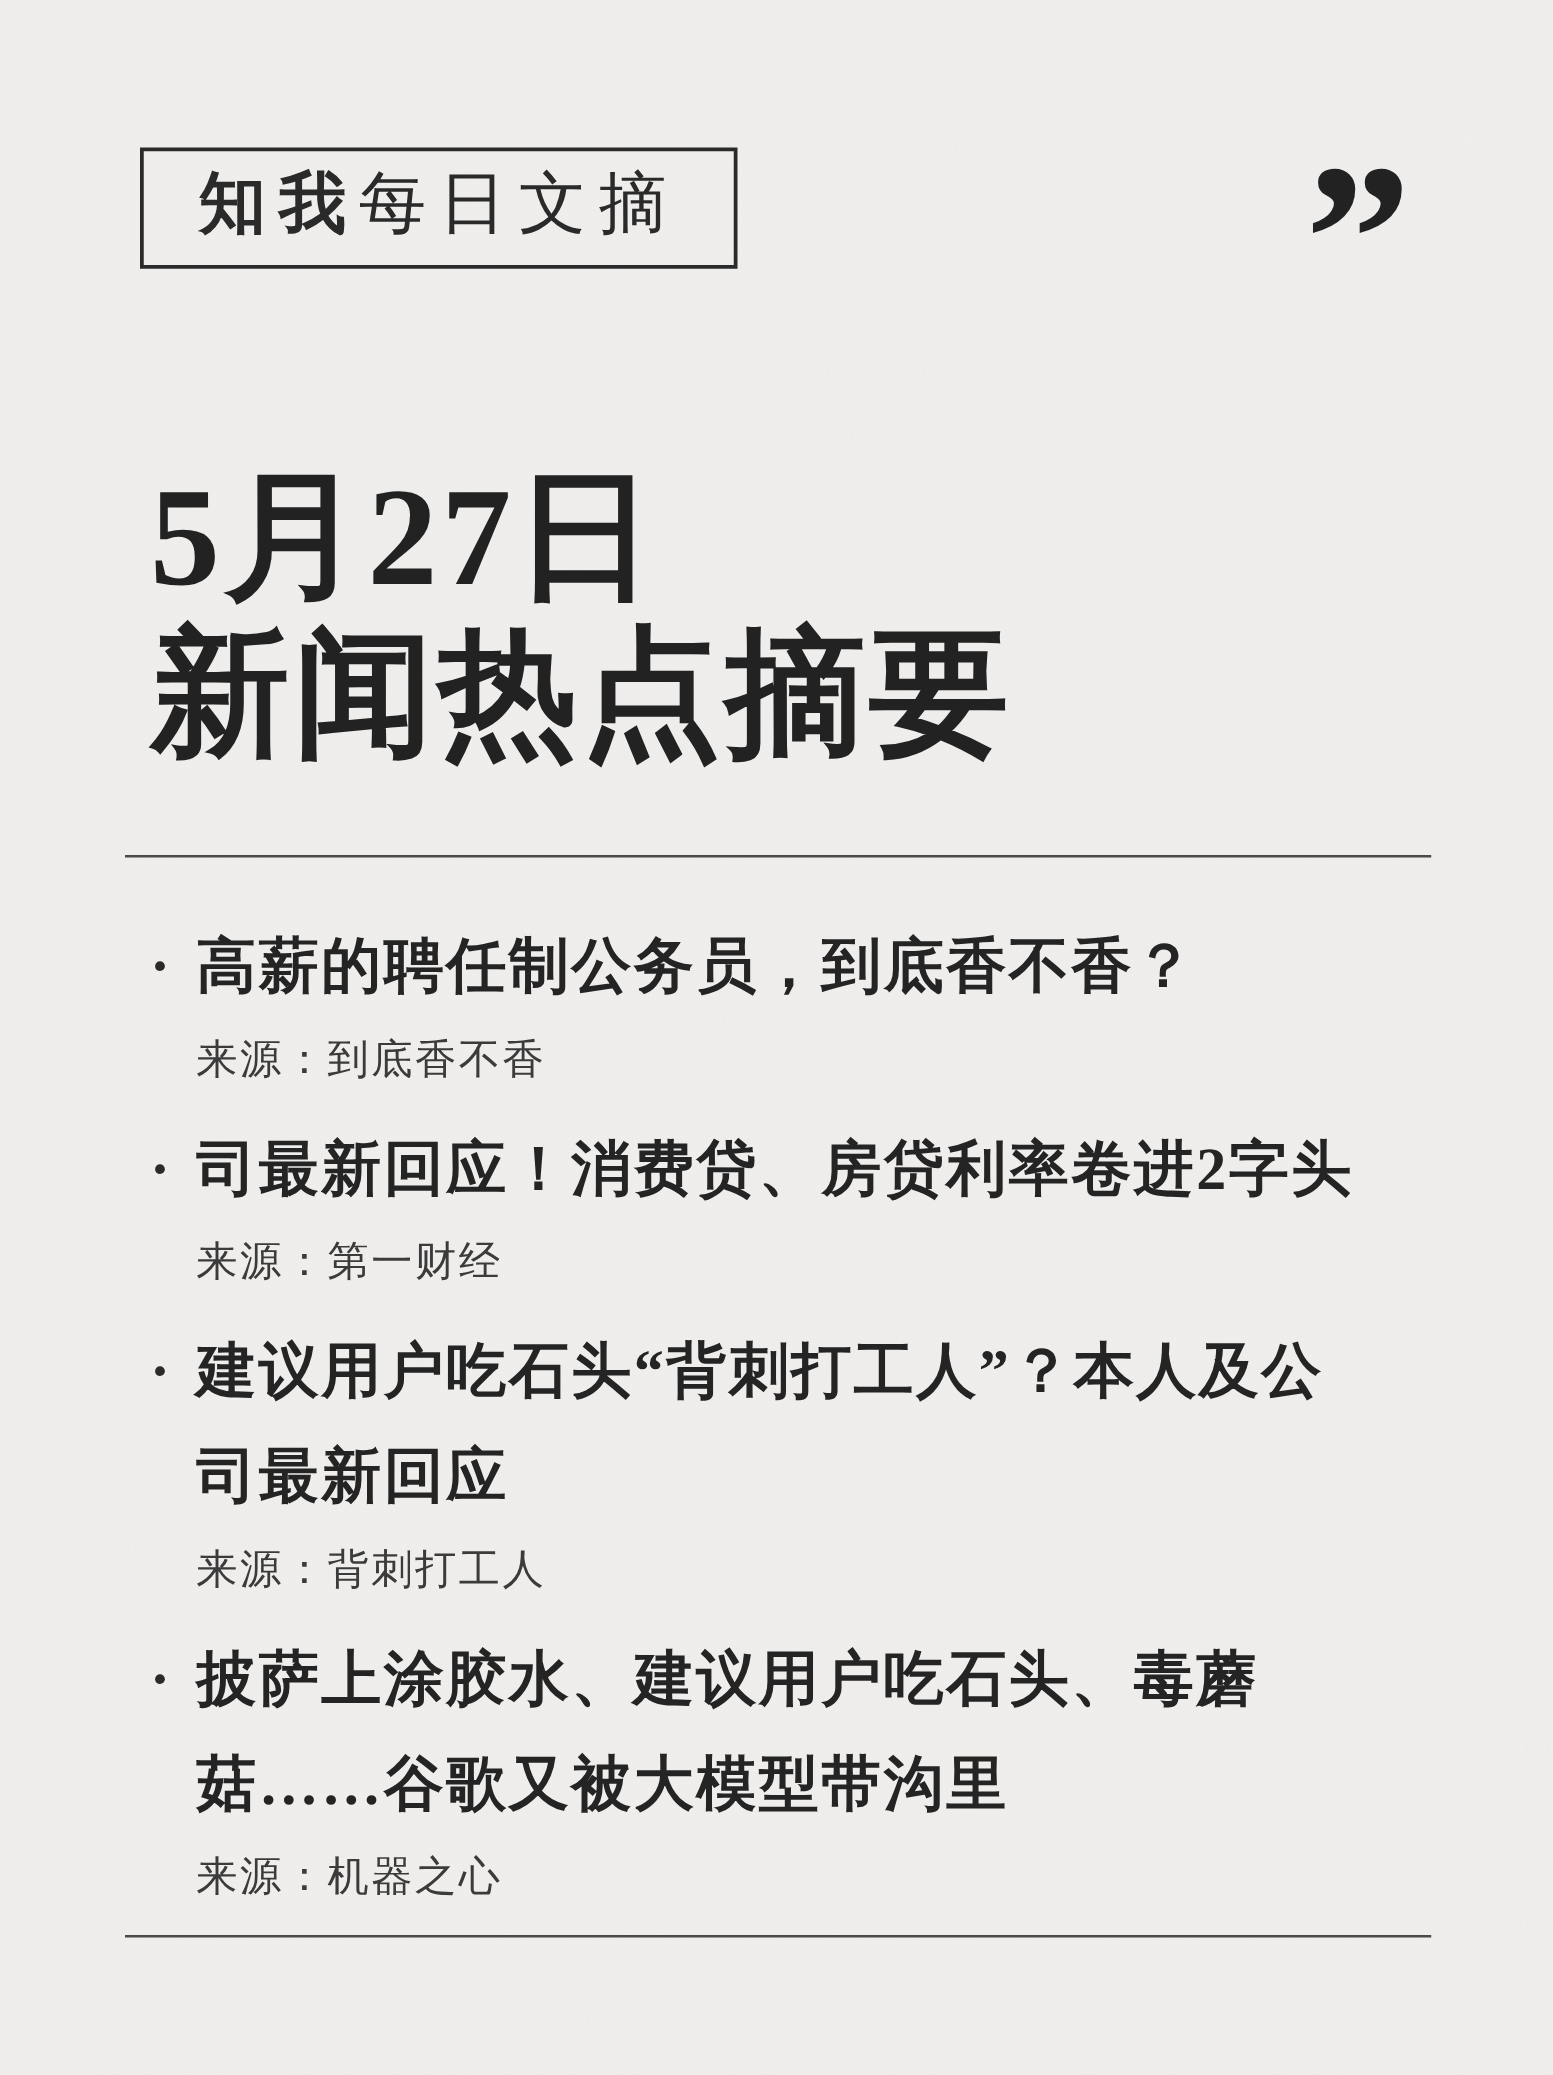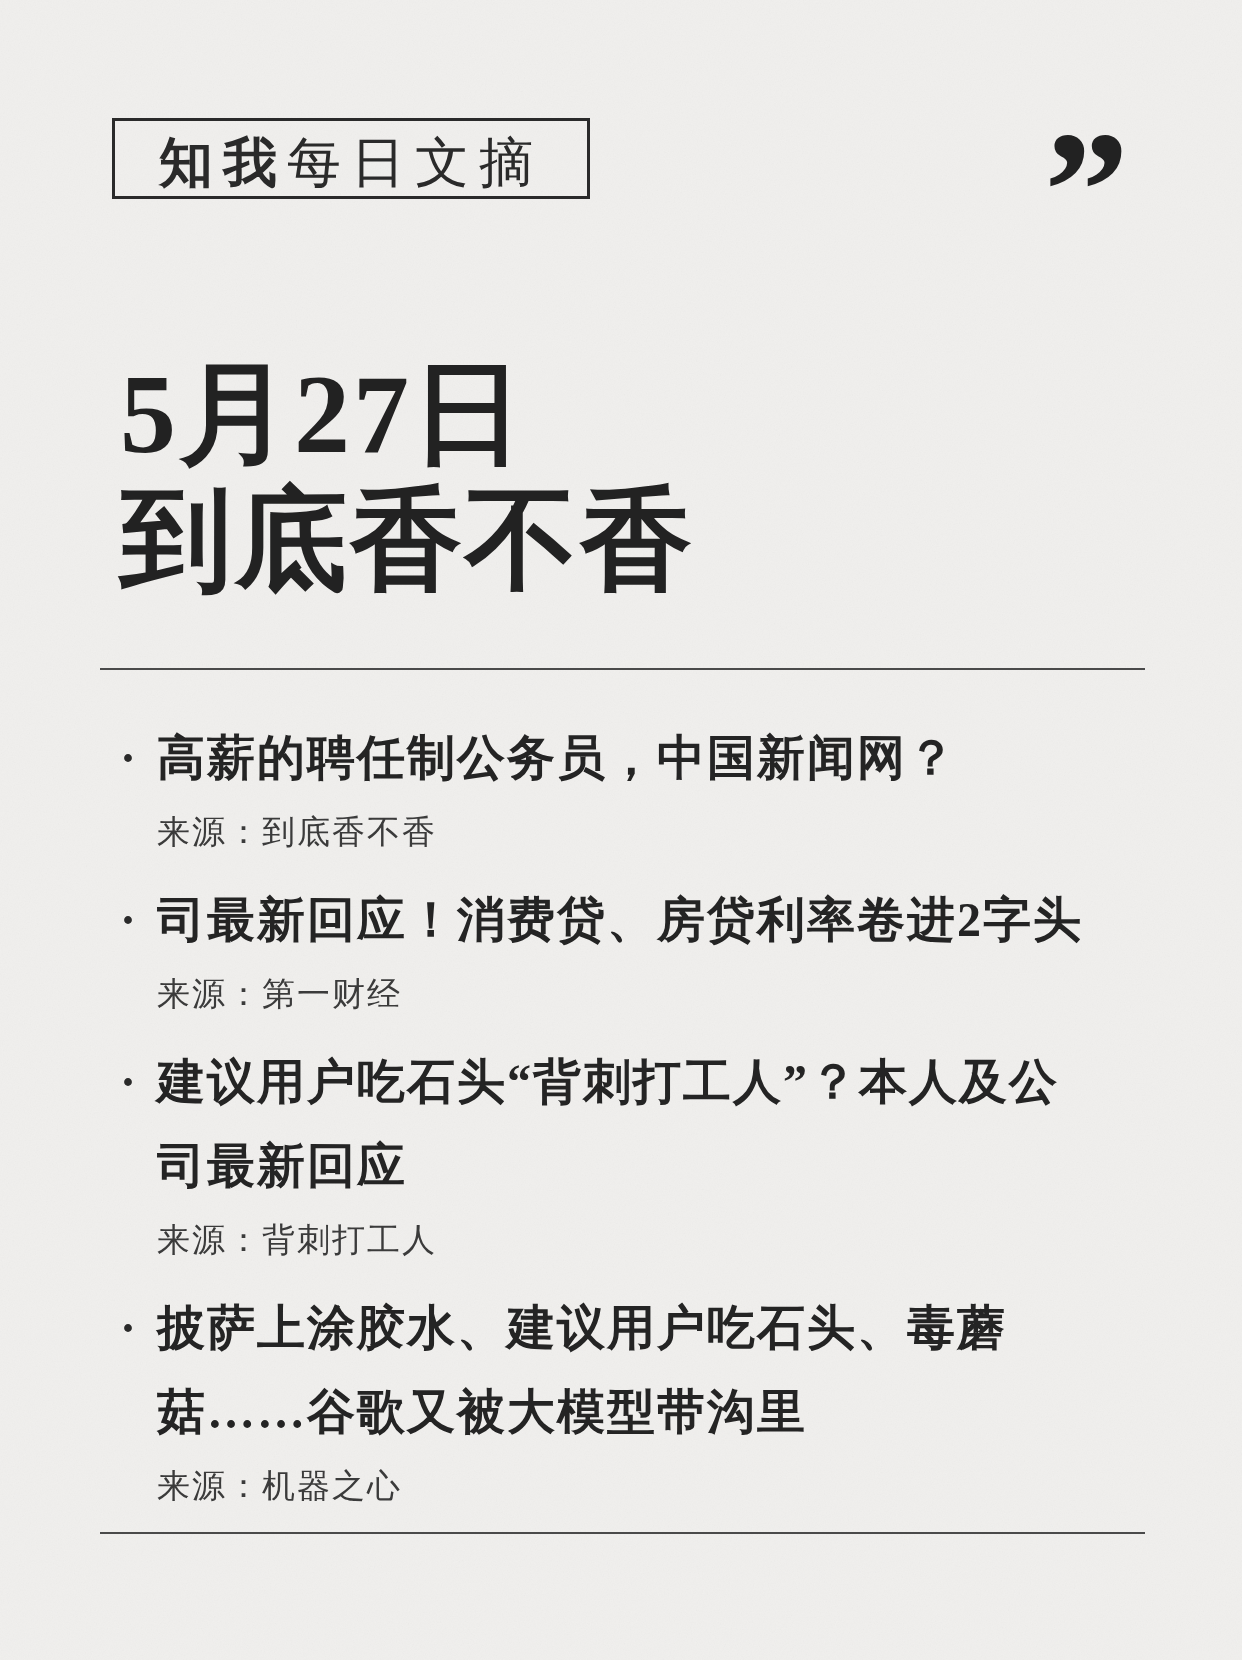--- a/index.html
+++ b/index.html
@@ -26,21 +26,21 @@
     pointer-events: none;
     z-index: 0;
   }
   .content { position: relative; z-index: 1; }
 
   
   .badge {
     display: inline-block;
     margin-left: 12px;
     border: 3px solid #2a2a2a;
-    padding: 10px 44px 0 44px;
+    padding: 10px 44px 16px 44px;
     font-size: 54px;
     letter-spacing: 10px;
     line-height: 1.2;
     color: #2a2a2a;
     background: transparent;
   }
   .badge .brand { font-weight: 700; }
   .badge .rest  { font-weight: 400; }
 
   
@@ -129,31 +129,31 @@
     <div class="quote-mark">”</div>
 
     
     <div class="badge">
       <span class="brand">知我</span><span class="rest">每日文摘</span>
     </div>
 
     
     <div class="title">
       <div class="t1">5月27日</div>
-      <div class="t2">到底香不香</div>
+      <div class="t2">新闻热点摘要</div>
     </div>
 
     <hr class="rule rule-top">
 
     
     <div class="news-list">
 
       <div class="news-item">
         <span class="bullet">·</span>
-        <div class="headline">高薪的聘任制公务员，中国新闻网？</div>
+        <div class="headline">高薪的聘任制公务员，到底香不香？</div>
         <div class="news-source">来源：到底香不香</div>
       </div>
 
       <div class="news-item">
         <span class="bullet">·</span>
         <div class="headline">司最新回应！消费贷、房贷利率卷进2字头</div>
         <div class="news-source">来源：第一财经</div>
       </div>
 
       <div class="news-item">

